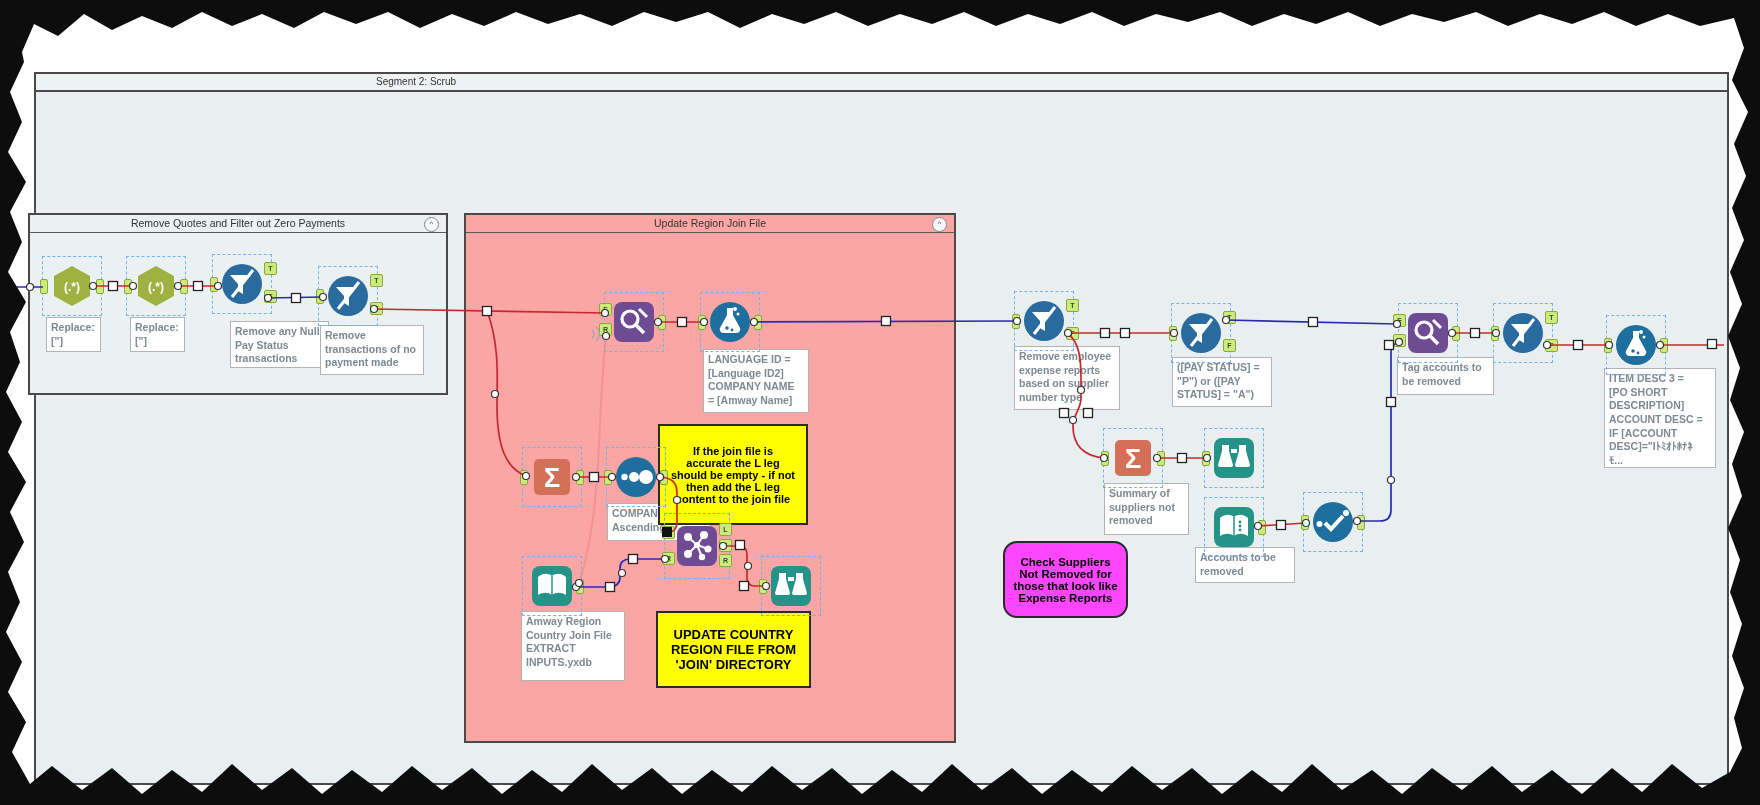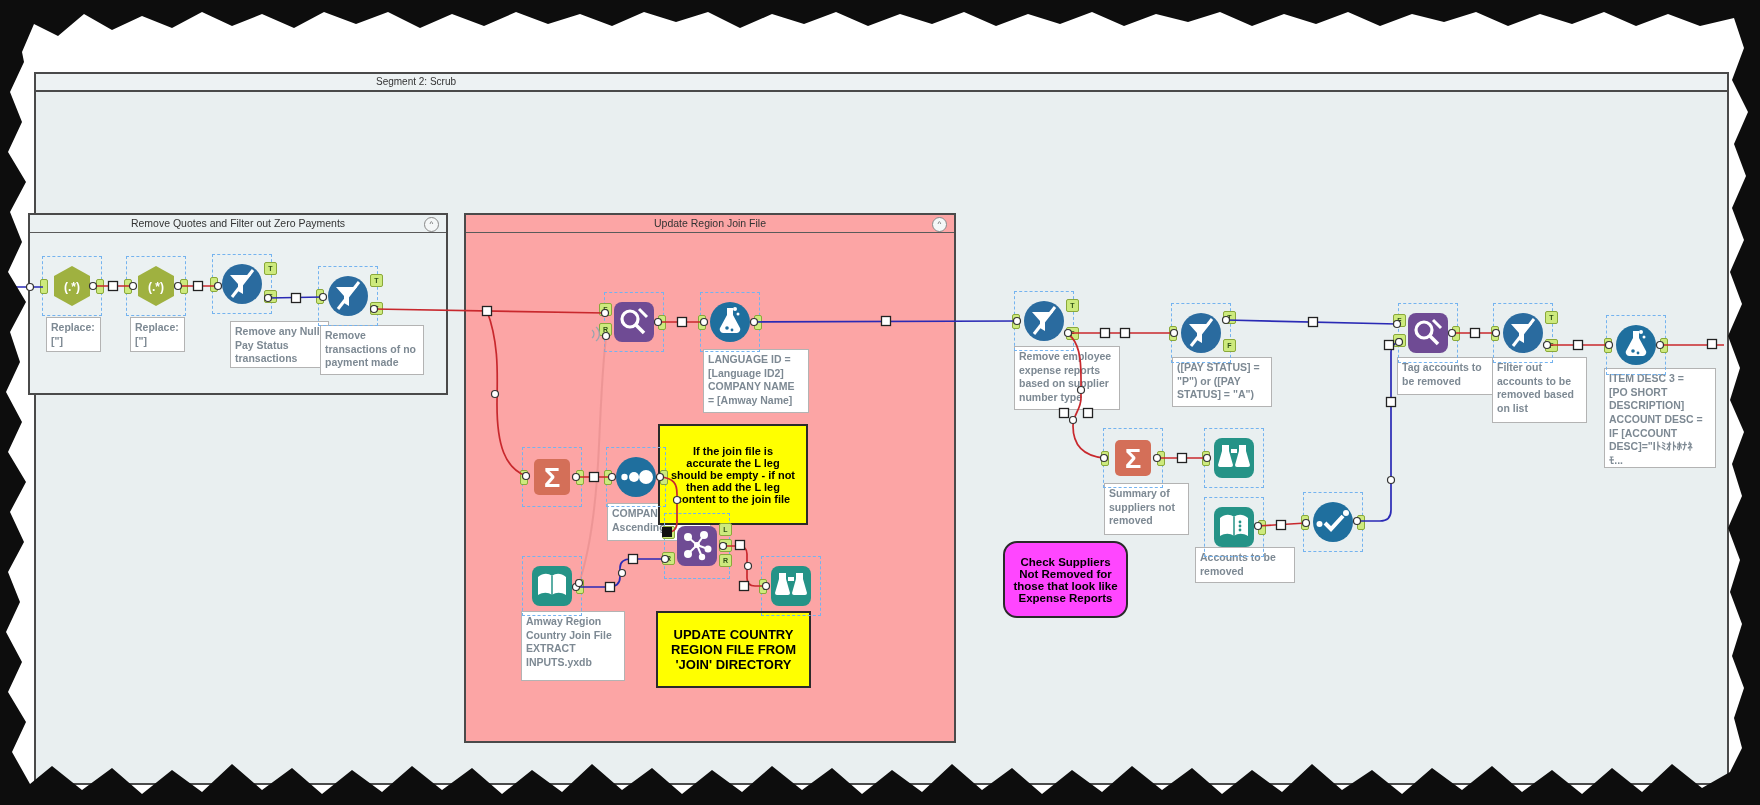--- a/index.html
+++ b/index.html
@@ -96,24 +96,20 @@
   <div class="annot" style="left:1172px;top:357px;width:100px;height:50px;">([PAY STATUS] =
 "P") or ([PAY
 STATUS] = "A")</div>
   <div class="annot" style="left:1104px;top:483px;width:85px;height:52px;">Summary of
 suppliers not
 removed</div>
   <div class="annot" style="left:1195px;top:547px;width:100px;height:36px;">Accounts to be
 removed</div>
   <div class="annot" style="left:1397px;top:357px;width:97px;height:38px;">Tag accounts to
 be removed</div>
-  <div class="annot" style="left:1492px;top:357px;width:95px;height:66px;">Filter out
-accounts to be
-removed based
-on list</div>
   <div class="annot" style="left:1604px;top:368px;width:112px;height:100px;">ITEM DESC 3 =
 [PO SHORT
 DESCRIPTION]
 ACCOUNT DESC =
 IF [ACCOUNT
 DESC]="Iﾄﾐｵﾄﾎﾅﾈ
 ﾓ...</div>
 
   <div class="comment yellow" style="left:658px;top:424px;width:150px;height:101px;font-size:11px;">If the join file is
 accurate the L leg

